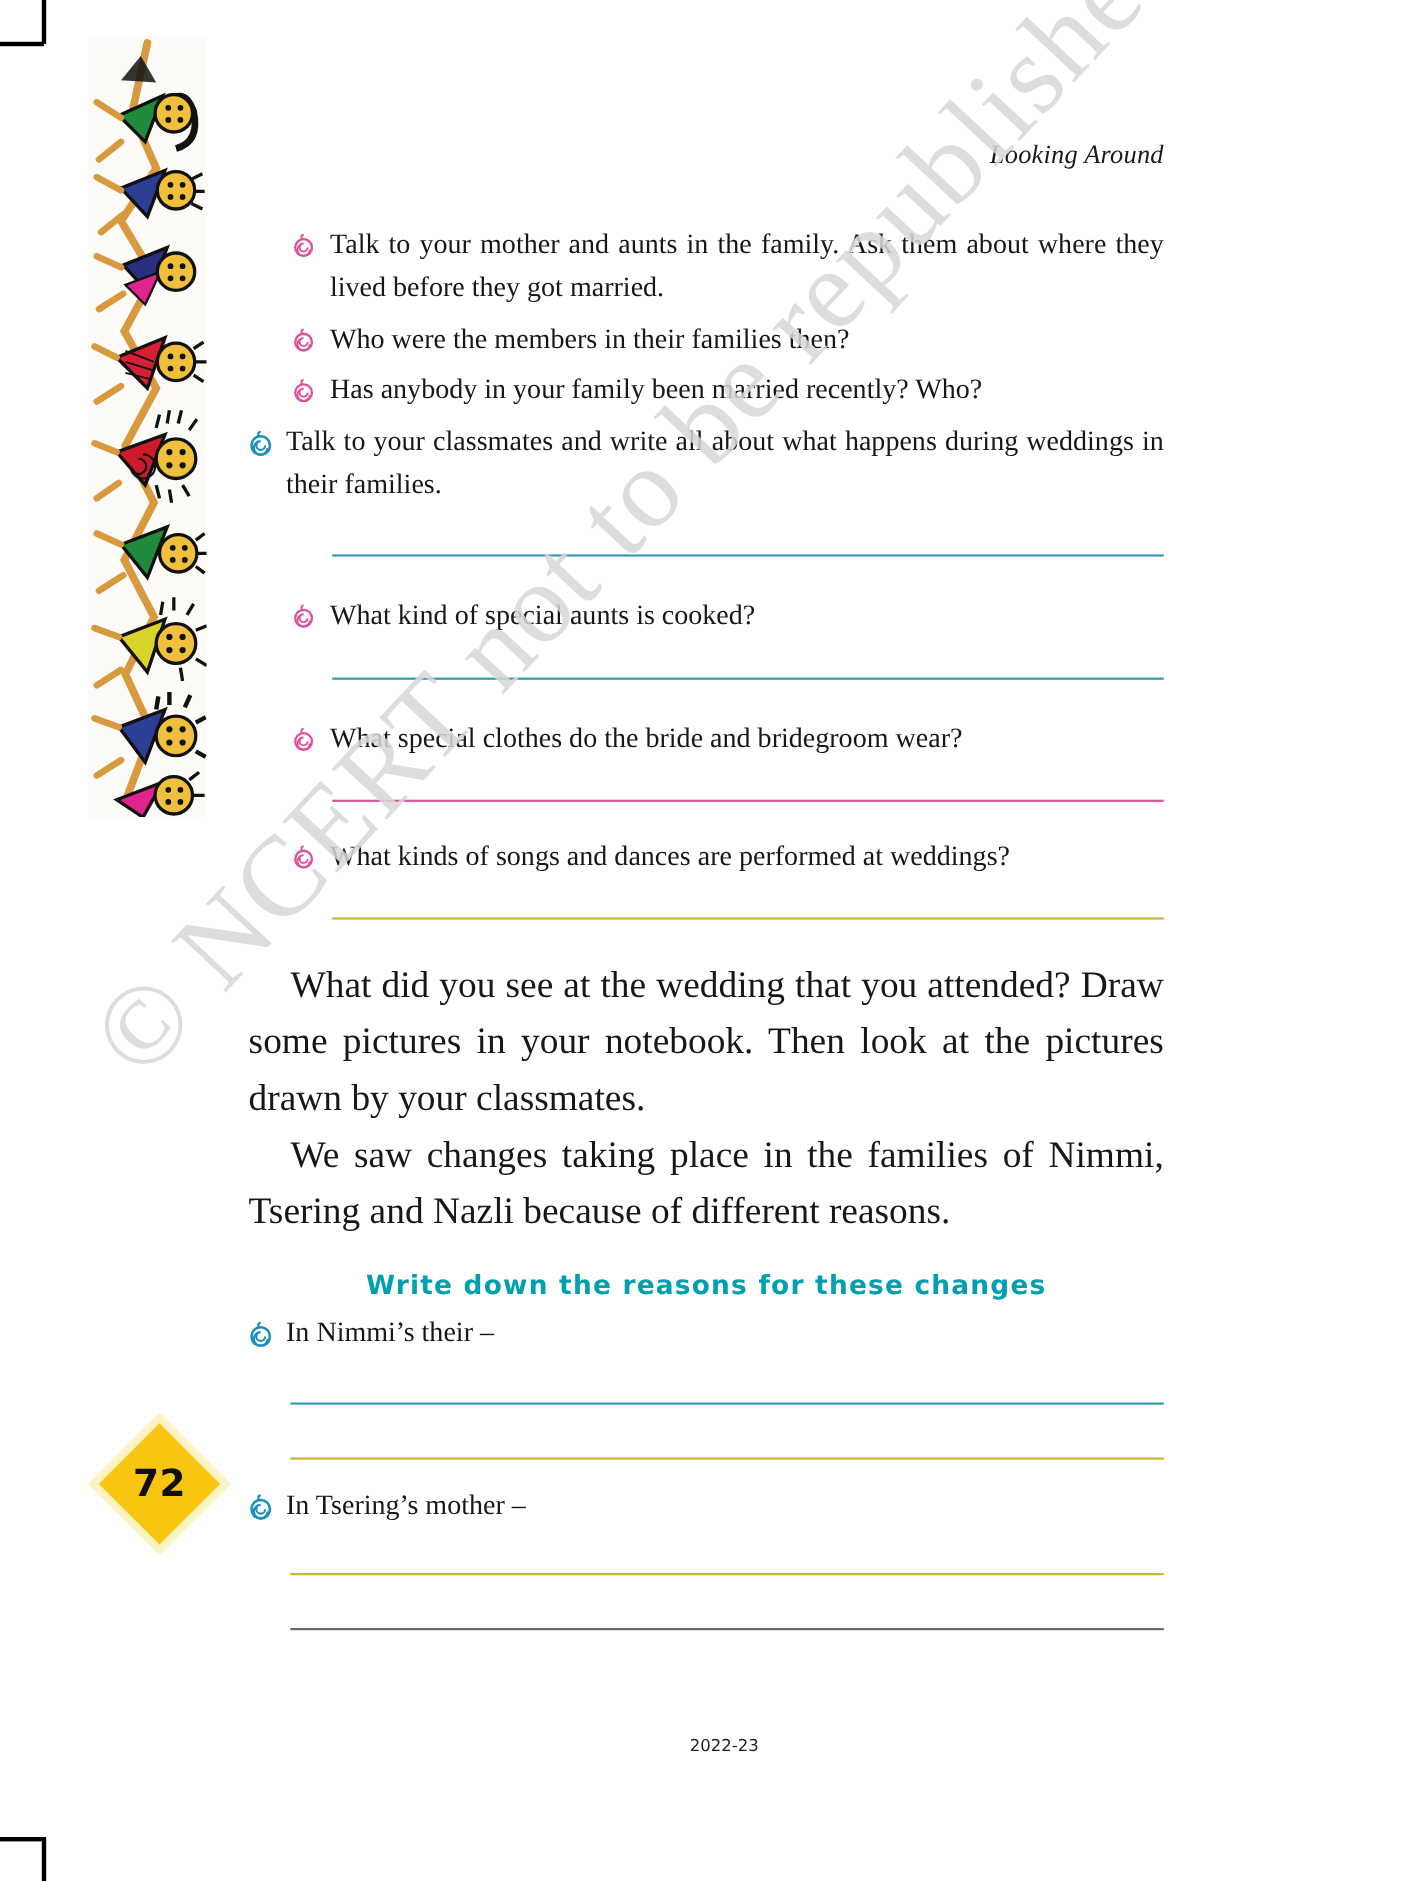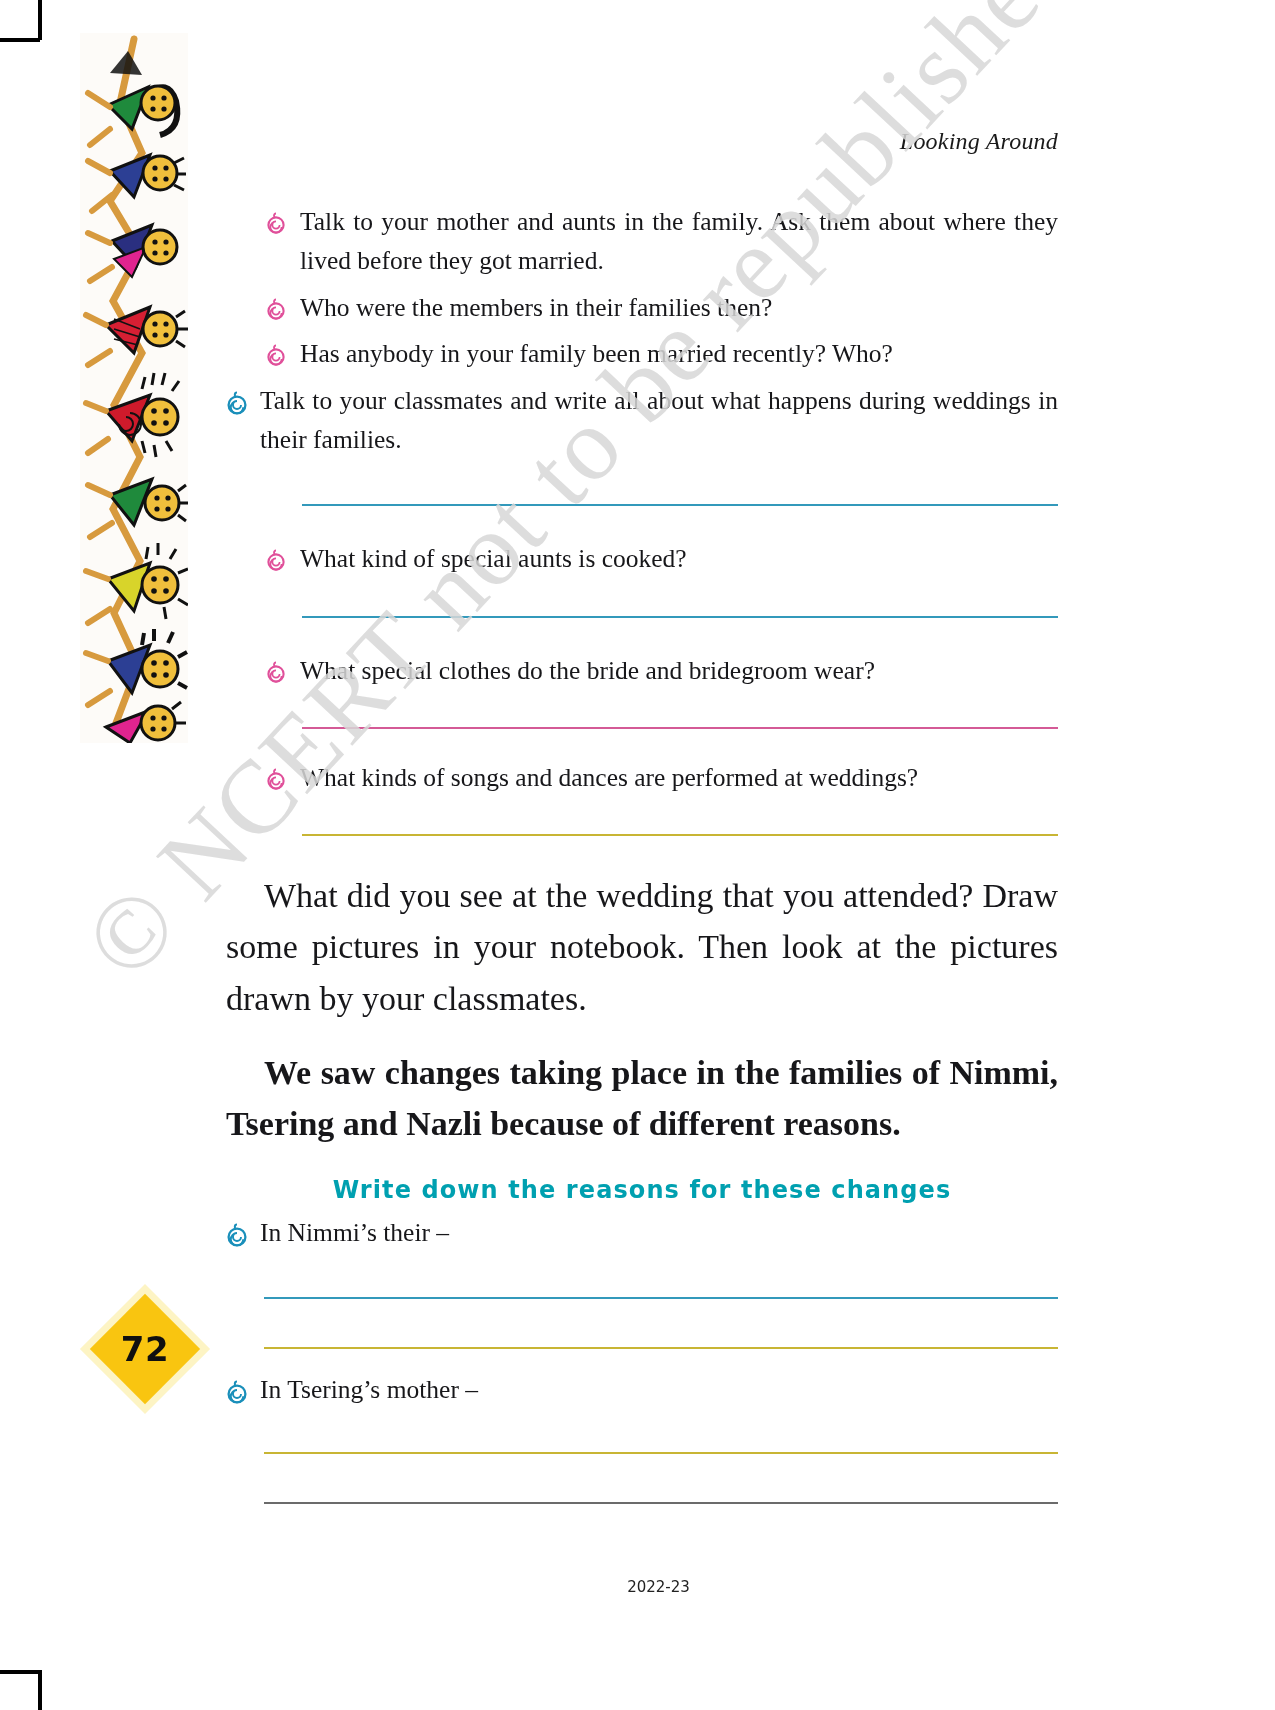--- a/index.html
+++ b/index.html
@@ -420,21 +420,21 @@
       </span>
       <span class="txt nojust">What kinds of songs and dances are performed at weddings?</span>
     </div>
 
     <div class="rule-wrap" style="margin-top:36px;">
       <div class="rule" style="border-top-color:#c8b534;"></div>
     </div>
 
     <p class="para" style="margin-top:34px;">What did you see at the wedding that you attended? Draw some pictures in your notebook. Then look at the pictures drawn by your classmates.</p>
 
-    <p class="para" style="margin-top:22px;font-weight:bold;">We saw changes taking place in the families of Nimmi, Tsering and Nazli because of different reasons.</p>
+    <p class="para" style="">We saw changes taking place in the families of Nimmi, Tsering and Nazli because of different reasons.</p>
 
     <div class="heading-teal" style="margin-top:26px;text-align:center;">Write down the reasons for these changes</div>
 
     <div class="row lvl1" style="margin-top:10px;">
       <span class="bullet">
         <svg width="22" height="24" viewBox="0 0 22 24">
             <path d="M11 1.5 q-2.2 0 -2.2 2.4 0 1.3 1.1 2" stroke="#1a8fba" stroke-width="2" fill="none"></path>
             <circle cx="11" cy="14" r="8.4" fill="none" stroke="#1a8fba" stroke-width="2.3"></circle>
             <path d="M15 14 a4 4 0 1 1 -4 -4 a6.2 6.2 0 1 0 6.2 6.2" fill="none" stroke="#1a8fba" stroke-width="1.9"></path>
           </svg>

